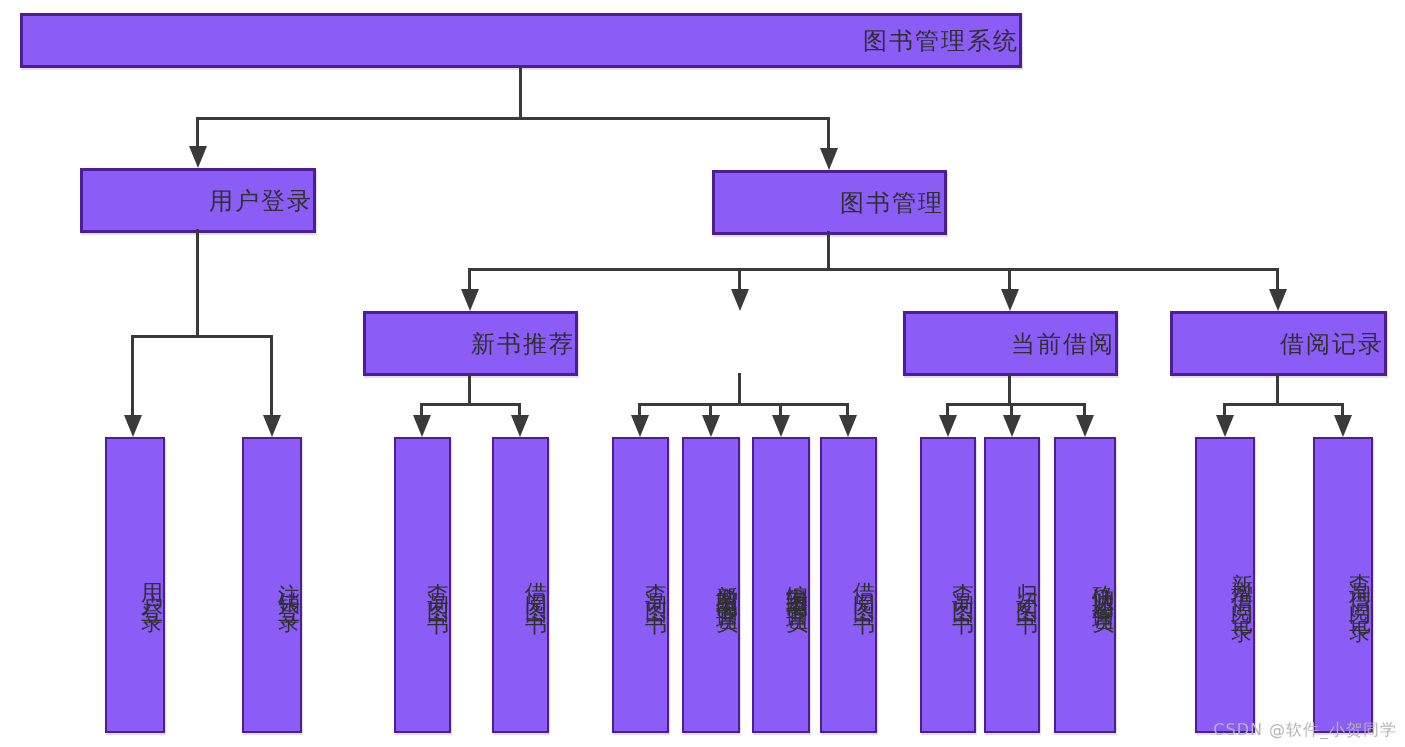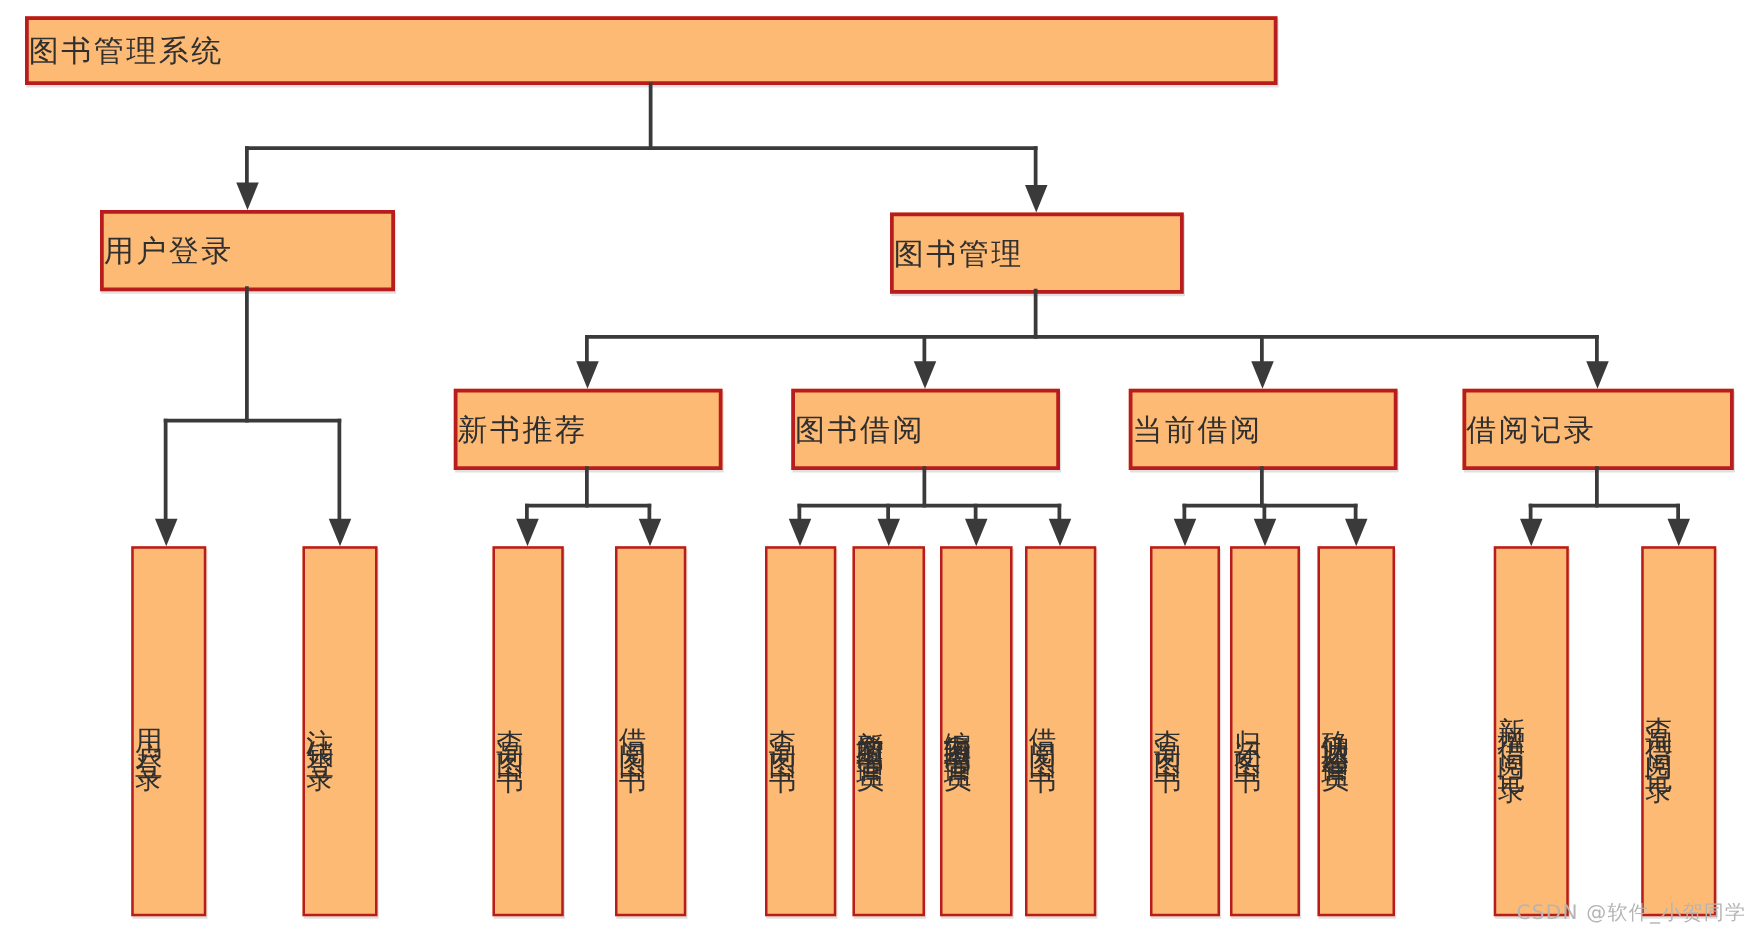--- a/index.html
+++ b/index.html
@@ -1,22 +1,22 @@
 <!DOCTYPE html>
 <html><head>
 <meta charset="utf-8">
 <style>
   html,body{margin:0;padding:0;background:#fff;}
   #stage{
     position:relative;width:1405px;height:747px;background:#fff;overflow:hidden;
     font-family:"DejaVu Sans","Liberation Sans",sans-serif;color:#2f2f2f;
   }
   .box{
-    position:absolute;box-sizing:border-box;background:#fdba74;
-    border:3px solid #b91c1c;display:flex;align-items:center;justify-content:flex-start;
+    position:absolute;box-sizing:border-box;background:#8b5cf6;
+    border:3px solid #4c1d95;display:flex;align-items:center;justify-content:flex-end;
     box-shadow:1px 2px 0 rgba(0,0,0,0.12);
   }
   .leaf{border-width:2px;}
   .h-label{font-size:24px;letter-spacing:2px;white-space:nowrap;}
   .v-label{
     writing-mode:vertical-rl;text-orientation:mixed;
     font-size:22px;letter-spacing:10px;line-height:1;white-space:nowrap;
   }
   .line{position:absolute;background:#3a3a3a;}
   .arrow{
@@ -40,23 +40,20 @@
 
   <div class="box" style="left:80px;top:168px;width:236px;height:65px;">
     <span class="h-label">用户登录</span>
   </div>
   <div class="box" style="left:363px;top:311px;width:215px;height:65px;">
     <span class="h-label">新书推荐</span>
   </div>
 
   <div class="box" style="left:712px;top:170px;width:235px;height:65px;">
     <span class="h-label">图书管理</span>
-  </div>
-  <div class="box" style="left:633px;top:311px;width:215px;height:65px;">
-    <span class="h-label">图书借阅</span>
   </div>
   <div class="box" style="left:1170px;top:311px;width:217px;height:65px;">
     <span class="h-label">借阅记录</span>
   </div>
   <div class="box" style="left:903px;top:311px;width:215px;height:65px;">
     <span class="h-label">当前借阅</span>
   </div>
 
   <div class="box leaf" style="left:105px;top:437px;width:60px;height:296px;">
     <span class="v-label">用户登录</span>

